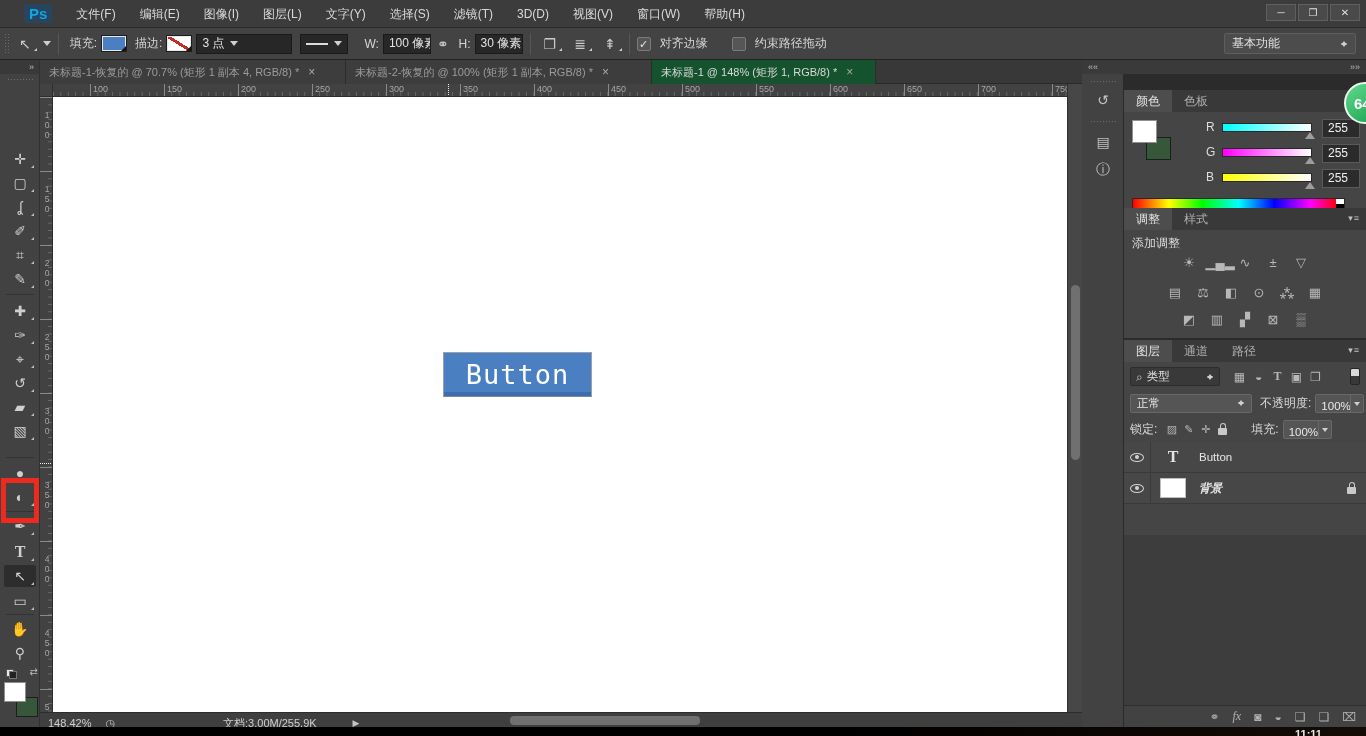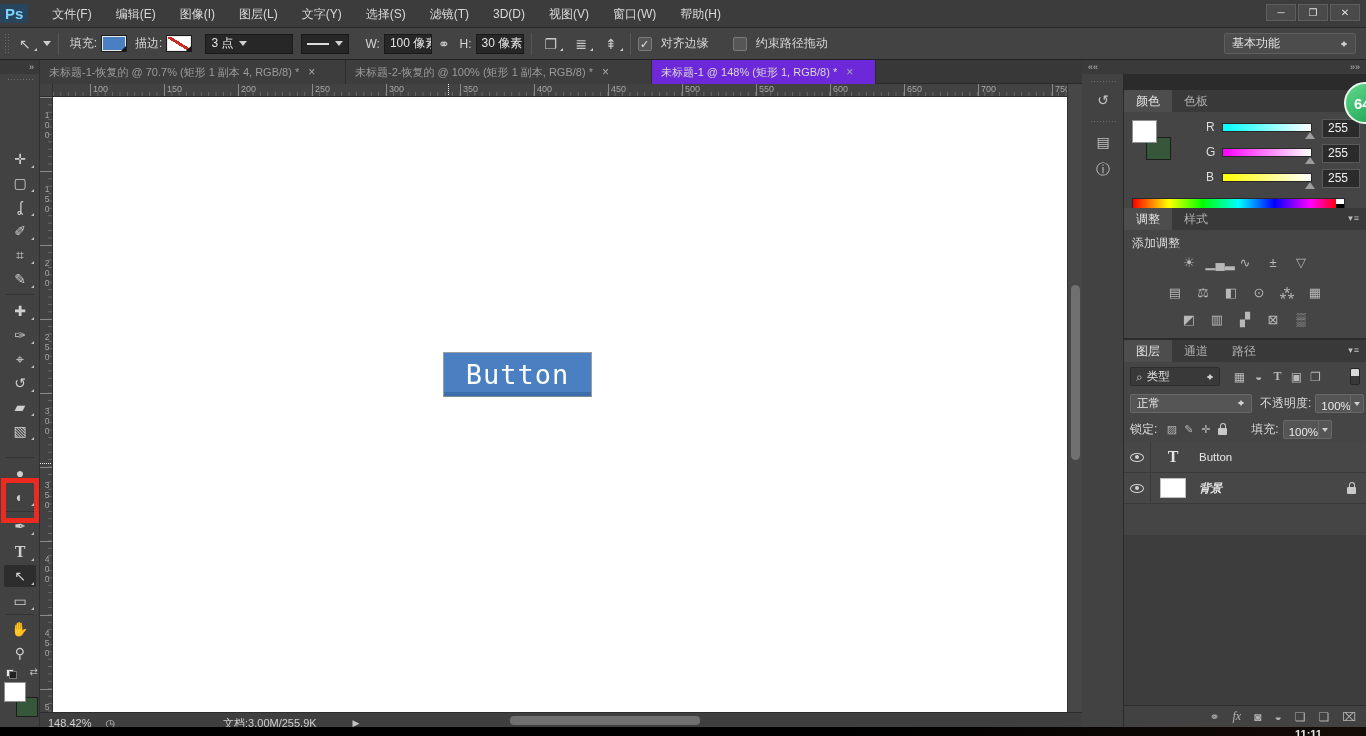--- a/index.html
+++ b/index.html
@@ -1,21 +1,21 @@
 <!DOCTYPE html>
 <html><head>
 <meta charset="utf-8">
 <style>
   *{box-sizing:border-box;margin:0;padding:0}
   html,body{width:1366px;height:736px;overflow:hidden}
   body{position:relative;background:#000;font-family:"Liberation Sans",sans-serif;color:#ccc;cursor:default}
 
   
   #menubar{position:absolute;left:0;top:0;width:1366px;height:28px;background:#3c3c3c;border-bottom:1px solid #282828;display:flex;align-items:center}
-  .ps-logo{color:#7dd3fc;font-weight:bold;font-size:15px;background:#27455c;border-radius:2px;padding:1px 5px;margin:0 12px 0 0}
+  .ps-logo{color:#0ea5e9;font-weight:bold;font-size:15px;background:#27455c;border-radius:2px;padding:1px 5px;margin:0 12px 0 24px}
   .menu-item{color:#d9d9d9;font-size:12px;padding:0 12px;height:28px;line-height:28px;white-space:nowrap}
   #winctl{position:absolute;right:6px;top:4px;display:flex;gap:2px}
   .winbtn{width:30px;height:17px;background:#4a4a4a;border:1px solid #5f5f5f;color:#e0e0e0;font-size:10px;line-height:15px;text-align:center}
 
   
   #optionsbar{position:absolute;left:0;top:28px;width:1366px;height:32px;background:#434343;border-bottom:1px solid #222;display:flex;align-items:center;font-size:12px}
   .grip-v{width:5px;height:22px;margin:0 4px;background-image:radial-gradient(#6b6b6b 1px,transparent 1px);background-size:3px 3px}
   .ob-sep{width:1px;height:22px;background:#565656;margin:0 7px}
   .ob-label{color:#d6d6d6;margin:0 4px;white-space:nowrap}
   .ob-swatch{width:26px;height:17px;border:1px solid #1d1d1d;position:relative;margin-right:4px}
@@ -48,21 +48,21 @@
   .fg-sw{position:absolute;left:0;top:0;width:22px;height:20px;background:#fff;border:1px solid #8e8e8e;z-index:2}
   .bg-sw{position:absolute;left:12px;top:15px;width:22px;height:20px;background:#36573a;border:1px solid #1d1d1d}
   .mini-def{position:absolute;left:2px;top:-13px;width:11px;height:10px}
   .mini-def::before{content:"";position:absolute;left:0;top:0;width:6px;height:6px;background:#e8e8e8;border:1px solid #555}
   .mini-def::after{content:"";position:absolute;right:0;bottom:0;width:6px;height:6px;background:#222;border:1px solid #777}
   .mini-swap{position:absolute;right:0;top:-16px;color:#bdbdbd;font-size:10px}
 
   
   #tabbar{position:absolute;left:40px;top:60px;width:1042px;height:24px;background:#383838;display:flex;border-bottom:1px solid #2a2a2a}
   .dtab{height:24px;display:flex;align-items:center;padding:0 9px;font-size:11px;color:#9b9b9b;background:#3d3d3d;border-right:1px solid #2c2c2c;white-space:nowrap;overflow:hidden;flex:none}
-  .dtab.active{background:#6d28d9;color:#d9d9d9}
+  .dtab.active{background:#14532d;color:#d9d9d9}
   .dtab .tclose{margin-left:9px;font-size:12px;color:#aaa}
 
   
   #ruler-corner{position:absolute;left:40px;top:84px;width:13px;height:13px;background:#424242;border-right:1px solid #2e2e2e;border-bottom:1px solid #2e2e2e}
   #hruler{position:absolute;left:53px;top:84px;width:1014px;height:13px;background-color:#424242;overflow:hidden;border-bottom:1px solid #2e2e2e;
     background-image:linear-gradient(to right,#8a8a8a 0,#8a8a8a 1px,transparent 1px),linear-gradient(to right,#686868 0,#686868 1px,transparent 1px);
     background-size:74px 13px,7.4px 4px;background-position:37px 0,0 100%;background-repeat:repeat-x,repeat-x}
   .hnum{position:absolute;top:0;font-size:9px;color:#a6a6a6;line-height:10px}
   #vruler{position:absolute;left:40px;top:97px;width:13px;height:615px;background-color:#424242;overflow:hidden;border-right:1px solid #2e2e2e;
     background-image:linear-gradient(to bottom,#8a8a8a 0,#8a8a8a 1px,transparent 1px),linear-gradient(to bottom,#686868 0,#686868 1px,transparent 1px);
@@ -187,21 +187,21 @@
 
 <div id="optionsbar">
   <span class="grip-v"></span>
   <span class="ob-icon fly-sm">↖</span>
   <span class="ddtri"></span>
   <span class="ob-sep"></span>
   <span class="ob-label">填充:</span>
   <span class="ob-swatch sw-fill"></span>
   <span class="ob-label">描边:</span>
   <span class="ob-swatch sw-stroke"></span>
-  <div class="darkbox" style="width:88px;margin-left:9px">
+  <div class="darkbox" style="width:96px;margin-left:0">
     <span>3 点</span>
       <span class="ddtri"></span>
   </div>
   <div class="darkbox" style="width:48px;margin-left:8px">
     <span style="display:inline-block;width:22px;height:2px;background:#ddd"></span>
       <span class="ddtri"></span>
   </div>
   <span class="ob-label" style="margin-left:16px">W:</span>
   <div class="darkbox" style="width:48px">
       <span>100 像素</span>

